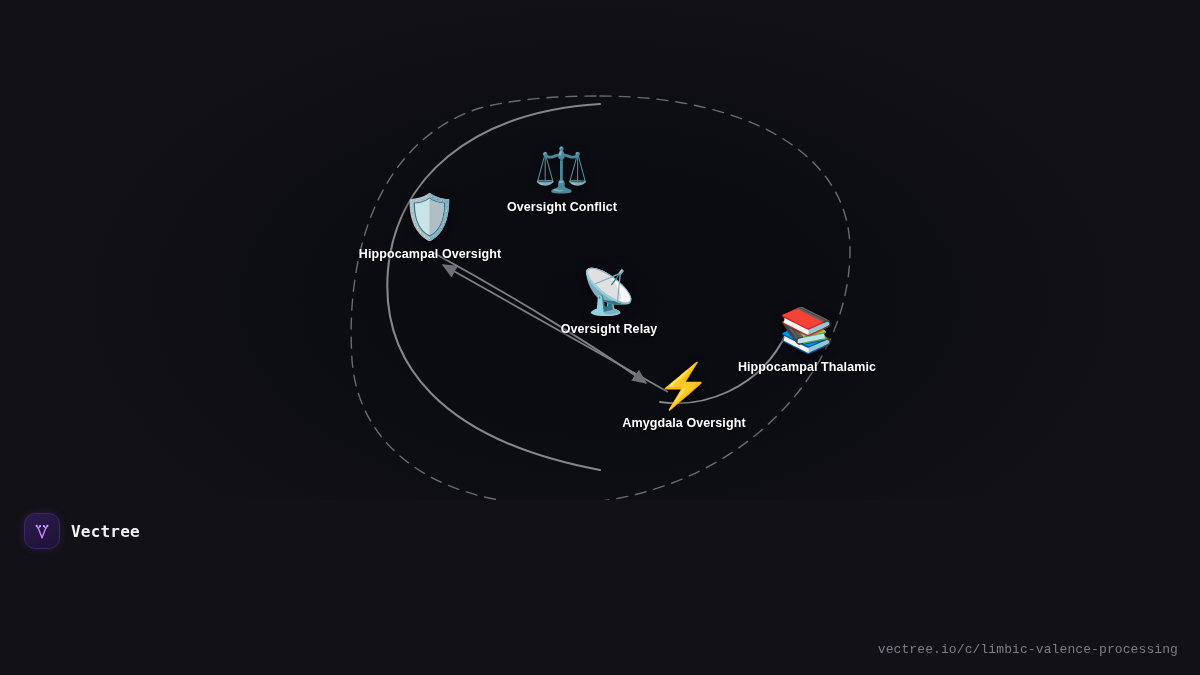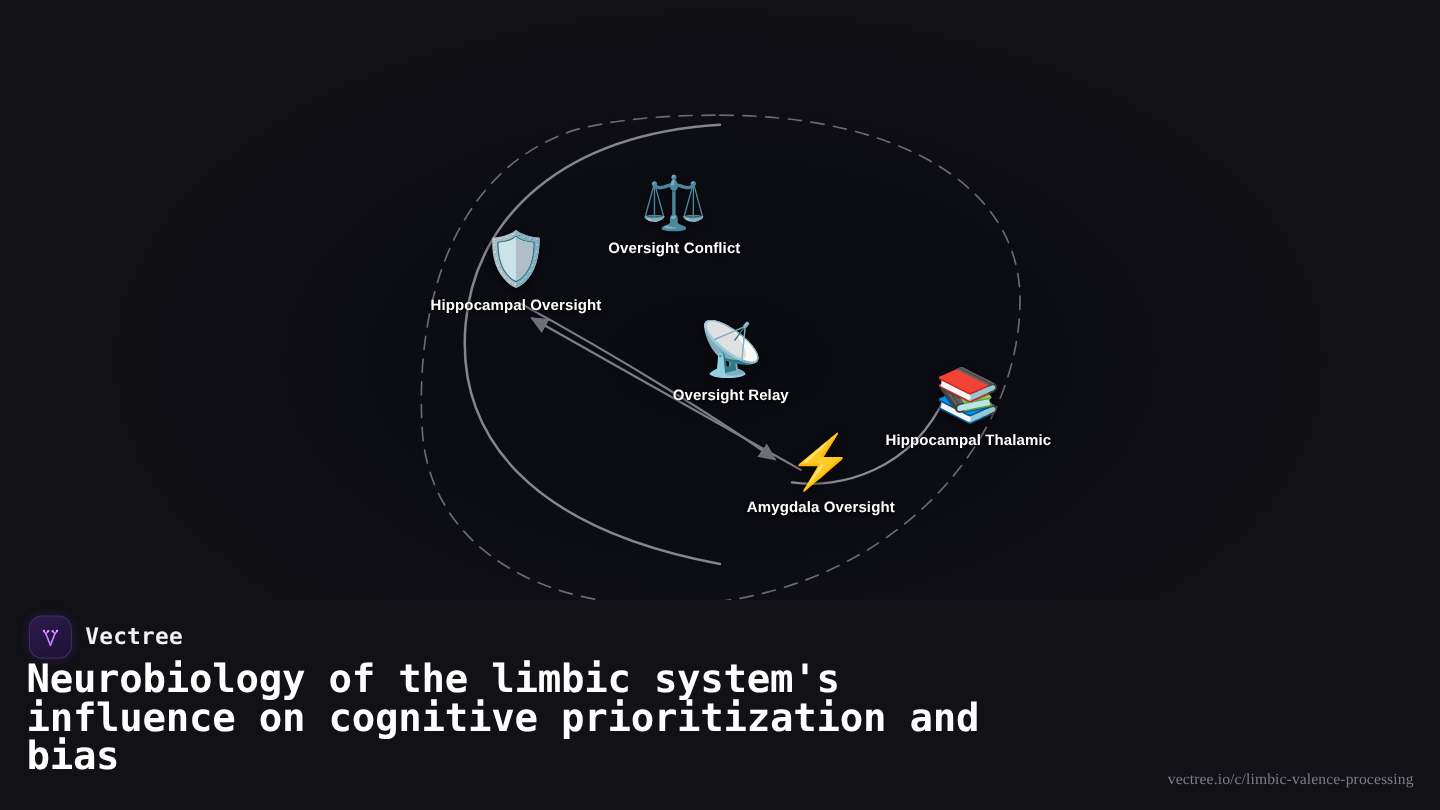--- a/index.html
+++ b/index.html
@@ -46,34 +46,34 @@
   }
   .brand-logo{
     width:34px;height:34px;border-radius:11px;
     background:linear-gradient(150deg,#2b1b4d 0%,#241640 55%,#1d1235 100%);
     border:1px solid #3a2a63;
     display:flex;align-items:center;justify-content:center;
     box-shadow:0 0 10px rgba(150,80,220,.18);
   }
   .brand-name{
     font-family:"DejaVu Sans Mono", monospace;
-    font-size:19px;font-weight:bold;color:#f2f2f5;letter-spacing:.2px;
+    font-size:16px;font-weight:bold;color:#f2f2f5;letter-spacing:.2px;
   }
   .headline{
     position:absolute;left:22px;top:50px;width:830px;
     font-family:"DejaVu Sans Mono", monospace;
     font-weight:bold;
     font-size:32.5px;line-height:32px;
     color:#ffffff;
     letter-spacing:-0.2px;
     white-space:pre-wrap;
   }
   .url{
     position:absolute;right:22px;bottom:18px;
-    font-family:Liberation Serif, serif;
+    font-family:Liberation Mono, monospace;
     font-size:13px;color:#7c7c88;letter-spacing:.1px;margin-top:48px;
   }
 </style>
 </head>
 <body>
 
 <div id="root">
 
   <div class="graph-canvas">
 
@@ -145,17 +145,16 @@
             <circle cx="5.5" cy="5.6" r="1.15"></circle>
             <circle cx="9.8" cy="5.9" r="1.15"></circle>
             <circle cx="14.2" cy="5.9" r="1.15"></circle>
             <circle cx="18.6" cy="5.6" r="1.15"></circle>
           </g>
         </svg>
       </span>
       <span class="brand-name">Vectree</span>
     </div>
 
-    <div class="headline">Neurobiology of the limbic system's influence on cognitive prioritization and bias</div>
 
     <div class="url">vectree.io/c/limbic-valence-processing</div>
   </div>
 </div>
 
 </body></html>

